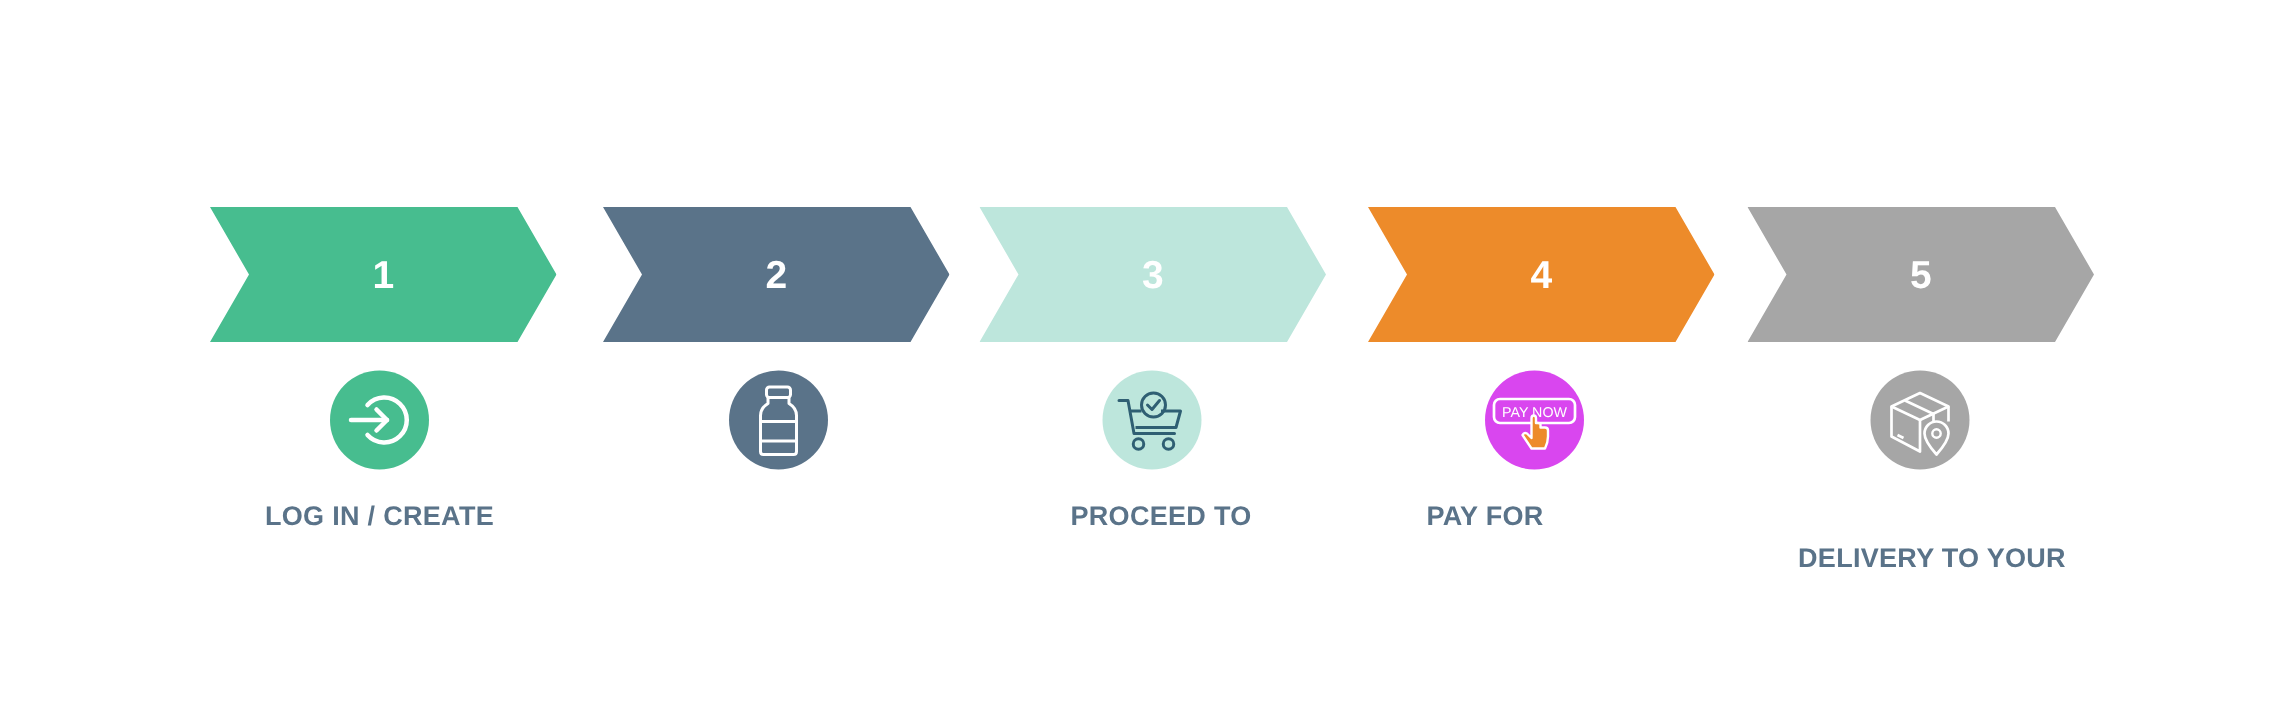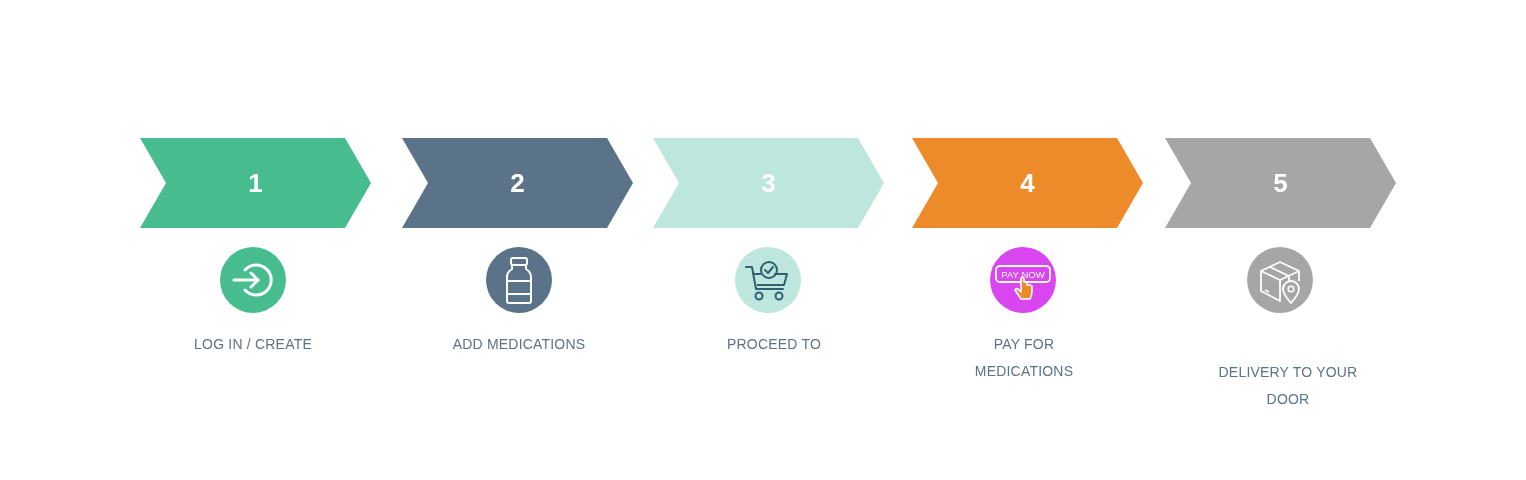--- a/index.html
+++ b/index.html
@@ -6,21 +6,21 @@
   body { width: 1526px; height: 480px; position: relative; overflow: hidden;
          font-family: "Liberation Sans", "DejaVu Sans", sans-serif; }
   .stage { position: absolute; left: 0; top: 0; width: 1526px; height: 480px; }
   .chevron { position: absolute; top: 138px; height: 90px; }
   .chevron svg { position: absolute; left: 0; top: 0; }
   .chevron .num { position: absolute; top: 0; height: 90px; line-height: 90px;
                   color: #ffffff; font-weight: bold; font-size: 26px; text-align: center; }
   .icon-circle { position: absolute; top: 247px; width: 66px; height: 66px; border-radius: 50%; }
   .icon-circle svg { position: absolute; left: 0; top: 0; }
   .label { position: absolute; top: 331px; width: 260px; text-align: center;
-           color: #5a7389; font-weight: normal; font-size: 14px; line-height: 27px;
+           color: #5a7389; font-weight: bold; font-size: 18px; line-height: 27px;
            letter-spacing: 0.2px; text-transform: uppercase; }
   .label span { display: block; }
 </style>
 </head>
 <body>
 
 <div class="stage">
 
   <div class="chevron" style="left:140px;width:231px;">
     <svg width="231" height="90" viewBox="0 0 231 90">
@@ -47,21 +47,20 @@
   </div>
   <div class="icon-circle" style="left:486px;background:#5a7389;">
     <svg width="66" height="66" viewBox="0 0 66 66">
       <rect x="25" y="11" width="16" height="7" rx="2" fill="none" stroke="#ffffff" stroke-width="2"></rect>
       <path d="M26 18 L26 22 Q21 25 21 30 L21 54 Q21 56 23 56 L43 56 Q45 56 45 54 L45 30 Q45 25 40 22 L40 18" fill="none" stroke="#ffffff" stroke-width="2" stroke-linejoin="round"></path>
       <line x1="21" y1="34" x2="45" y2="34" stroke="#ffffff" stroke-width="2"></line>
       <line x1="21" y1="47" x2="45" y2="47" stroke="#ffffff" stroke-width="2"></line>
     </svg>
   </div>
   <div class="label" style="left:389px;">
-    <span>ADD MEDICATIONS</span>
   </div>
 
   <div class="chevron" style="left:653px;width:231px;">
     <svg width="231" height="90" viewBox="0 0 231 90">
       <polygon points="0,0 205,0 231,45 205,90 0,90 26,45" fill="#bde6dc"></polygon>
     </svg>
     <div class="num" style="left:26px;width:179px;">3</div>
   </div>
   <div class="icon-circle" style="left:735px;background:#bde6dc;">
     <svg width="66" height="66" viewBox="0 0 66 66">
@@ -83,23 +82,22 @@
     </svg>
     <div class="num" style="left:26px;width:179px;">4</div>
   </div>
   <div class="icon-circle" style="left:990px;background:#d946ef;">
     <svg width="66" height="66" viewBox="0 0 66 66">
       <rect x="6" y="19" width="54" height="16" rx="4" fill="none" stroke="#ffffff" stroke-width="1.8"></rect>
       <text x="33" y="31" text-anchor="middle" fill="#ffffff" font-size="9.5" font-family="Liberation Sans, sans-serif">PAY NOW</text>
       <path d="M31 32 L31 45 L28 42 Q26 41 25 43 L31 52 L40 52 Q42 48 42 44 L42 40 Q42 38 40 38 L37 38 L37 36 Q37 35 35 35 L34 35 L34 32 Q34 30 32.5 30 Q31 30 31 32 Z" fill="#ed8b2a" stroke="#ffffff" stroke-width="1.6" stroke-linejoin="round"></path>
     </svg>
   </div>
-  <div class="label" style="left:894px;">
+  <div class="label" style="left:860px;">
     <span>PAY FOR</span>
-    <span>MEDICATIONS</span>
   </div>
 
   <div class="chevron" style="left:1165px;width:231px;">
     <svg width="231" height="90" viewBox="0 0 231 90">
       <polygon points="0,0 205,0 231,45 205,90 0,90 26,45" fill="#a6a6a6"></polygon>
     </svg>
     <div class="num" style="left:26px;width:179px;">5</div>
   </div>
   <div class="icon-circle" style="left:1247px;background:#a6a6a6;">
     <svg width="66" height="66" viewBox="0 0 66 66">
@@ -107,16 +105,15 @@
       <path d="M14 24 L14 44 L33 54 L33 33" fill="none" stroke="#ffffff" stroke-width="1.8" stroke-linejoin="round"></path>
       <path d="M52 24 L52 34" fill="none" stroke="#ffffff" stroke-width="1.8"></path>
       <path d="M23 20 L42 29 L42 34" fill="none" stroke="#ffffff" stroke-width="1.8" stroke-linejoin="round"></path>
       <line x1="18" y1="43" x2="22" y2="45" stroke="#ffffff" stroke-width="1.8"></line>
       <path d="M44 56 Q36 47 36 42 A8 8 0 0 1 52 42 Q52 47 44 56 Z" fill="#a6a6a6" stroke="#ffffff" stroke-width="1.8" stroke-linejoin="round"></path>
       <circle cx="44" cy="42" r="2.8" fill="none" stroke="#ffffff" stroke-width="1.6"></circle>
     </svg>
   </div>
   <div class="label" style="left:1158px;margin-top:28px;">
     <span>DELIVERY TO YOUR</span>
-    <span>DOOR</span>
   </div>
 
 </div>
 
 </body></html>

